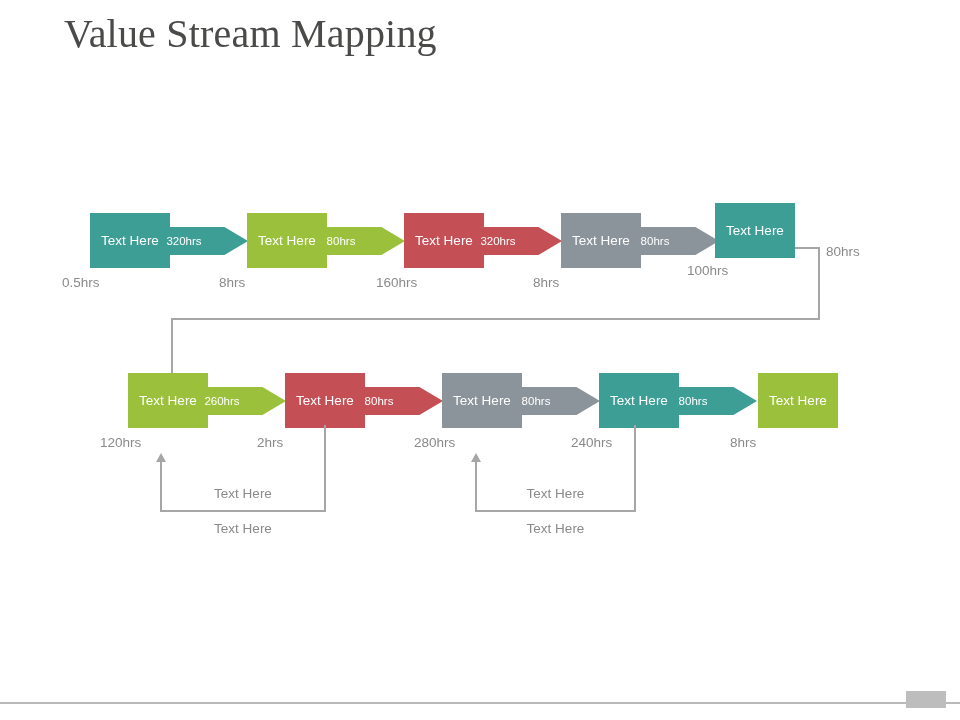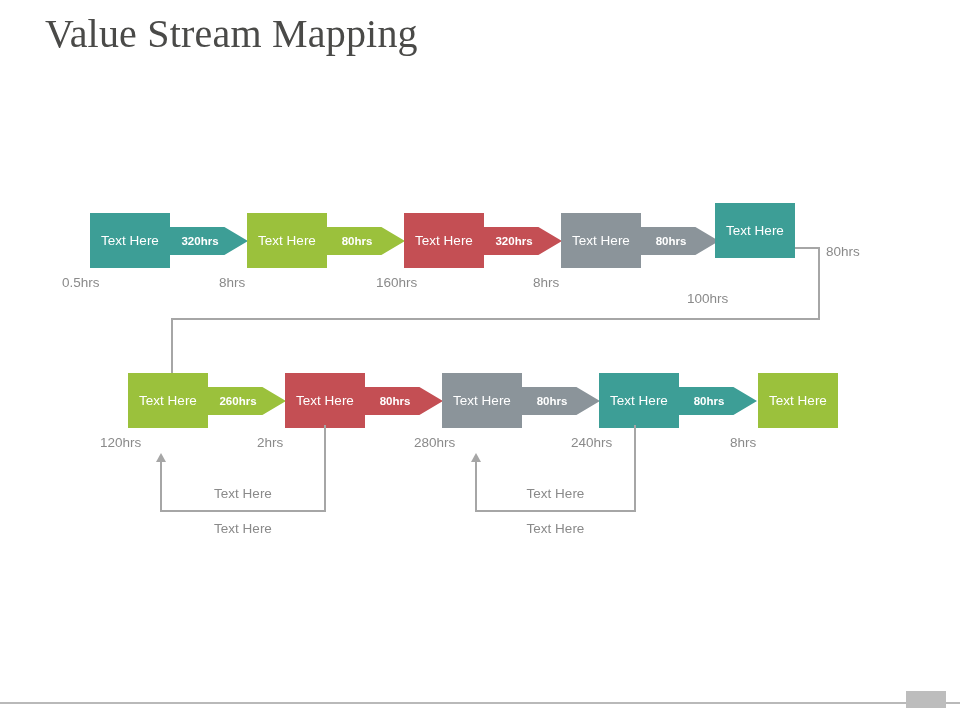--- a/index.html
+++ b/index.html
@@ -3,21 +3,21 @@
 <meta charset="utf-8">
 <style>
   html,body{margin:0;padding:0;}
   body{
     width:960px;height:720px;background:#ffffff;overflow:hidden;
     font-family:"Liberation Sans",sans-serif;position:relative;
   }
   #slide{position:absolute;inset:0;}
 
   .title{
-    position:absolute;left:45px;top:10px;
+    position:absolute;left:64px;top:10px;
     font-family:"Liberation Serif",serif;
     font-size:40px;color:#4a4a48;letter-spacing:.2px;white-space:nowrap;text-align:center;
   }
 
   
   .step{position:absolute;}
   .step .box{
     position:absolute;left:0;top:0;width:80px;height:55px;
   }
   .step .box-label{
@@ -25,23 +25,23 @@
     display:flex;align-items:center;justify-content:center;
     color:#ffffff;font-size:13.5px;white-space:nowrap;
   }
   
   .step .arrow{
     position:absolute;left:76px;top:14px;height:28px;width:82px;
     -webkit-clip-path:polygon(0 0,62% 0,62% -16%,100% 50%,62% 116%,62% 100%,0 100%);
     clip-path:polygon(0 0,62% 0,62% -16%,100% 50%,62% 116%,62% 100%,0 100%);
   }
   .step .arrow-label{
-    position:absolute;left:76px;top:14px;height:28px;width:68px;
+    position:absolute;left:60px;top:14px;height:28px;width:68px;
     display:flex;align-items:center;justify-content:center;
-    color:#ffffff;font-size:11.5px;font-weight:bold;white-space:nowrap;
+    color:#ffffff;font-size:11.5px;font-weight:normal;white-space:nowrap;
   }
   .step .under{
     position:absolute;left:-28px;top:62px;width:136px;
     color:#8a8a8a;font-size:13.5px;white-space:nowrap;
   }
 
   
   .conn{position:absolute;background:#a6a6a6;}
   .conn-label{
     position:absolute;color:#8a8a8a;font-size:13.5px;white-space:nowrap;
@@ -104,21 +104,21 @@
     <div class="box" style="background: rgb(139, 148, 154);"></div>
     <div class="box-label">Text Here</div>
     <div class="arrow" style="background: rgb(139, 148, 154);"></div>
     <div class="arrow-label">80hrs</div>
     <div class="under">8hrs</div>
   </div>
 
   <div class="step" style="left:715px;top:203px;">
     <div class="box" style="background: rgb(61, 158, 150);"></div>
     <div class="box-label">Text Here</div>
-    <div class="under" style="top:88px;">100hrs</div>
+    <div class="under" style="top:60px;">100hrs</div>
   </div>
 
   <div class="conn" style="left:795px;top:247px;width:25px;height:2px;"></div>
   <div class="conn" style="left:818px;top:247px;width:2px;height:73px;"></div>
   <div class="conn" style="left:171px;top:318px;width:649px;height:2px;"></div>
   <div class="conn" style="left:171px;top:318px;width:2px;height:57px;"></div>
   <div class="conn-label" style="left:826px;top:244px;">80hrs</div>
 
   <div class="step" style="left:128px;top:373px;">
     <div class="box" style="background: rgb(155, 193, 60);"></div>

